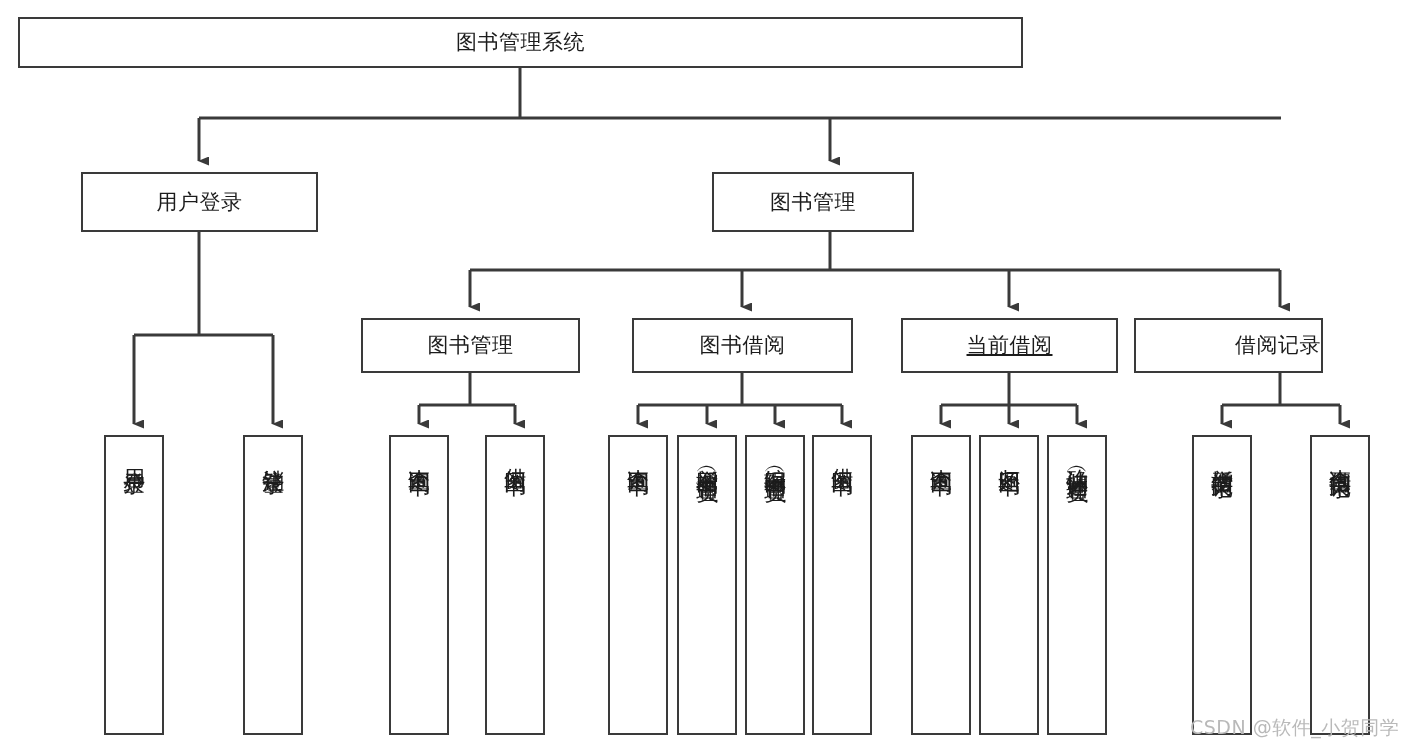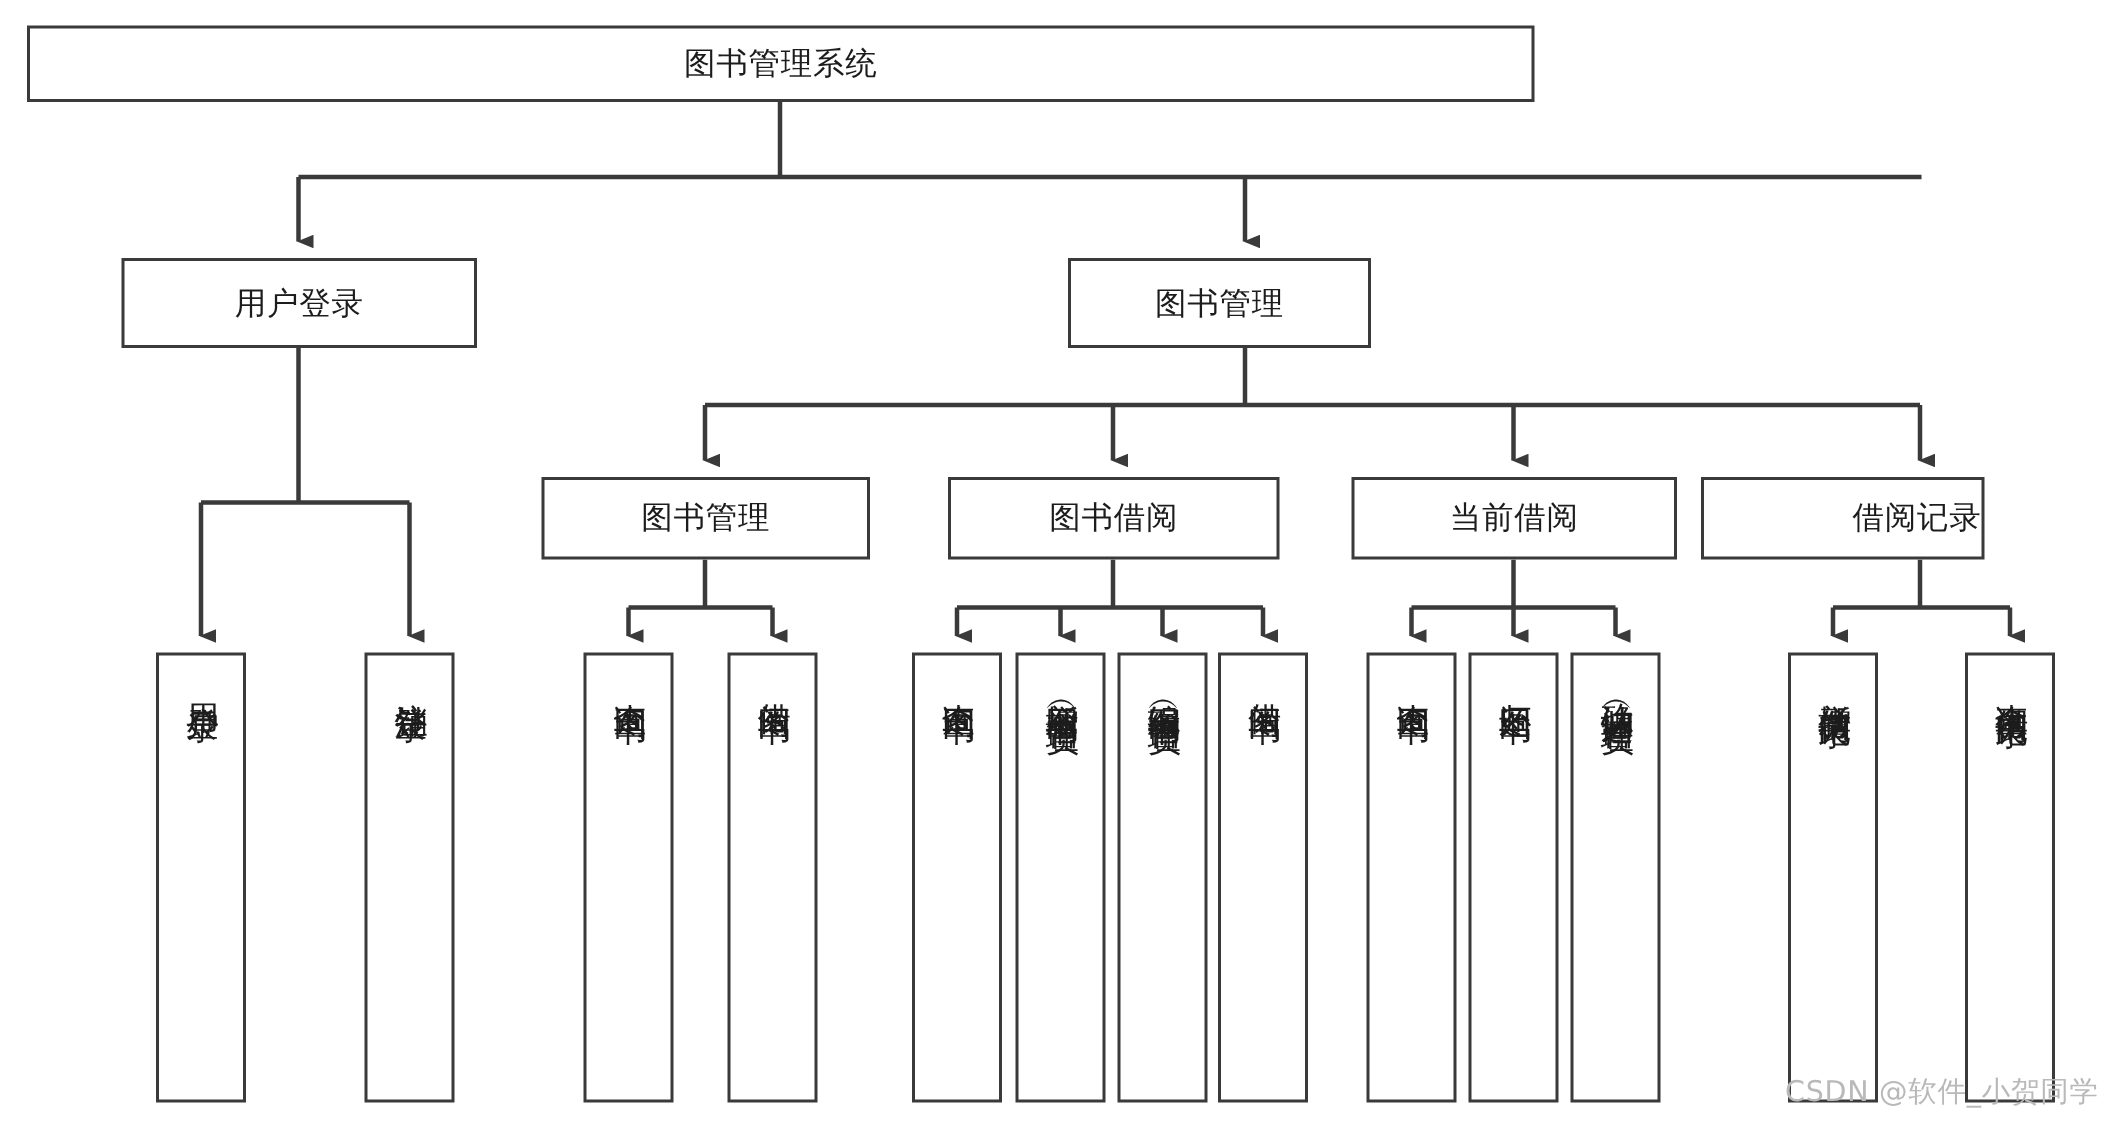--- a/index.html
+++ b/index.html
@@ -140,21 +140,21 @@
   </div>
 
   <div class="node horiz" style="left:361px; top:318px; width:219px; height:55px;">
     <span class="label">图书管理</span>
   </div>
 
   <div class="node horiz" style="left:632px; top:318px; width:221px; height:55px;">
     <span class="label">图书借阅</span>
   </div>
 
-  <div class="node horiz" style="left:901px; top:318px; width:217px; height:55px;">
+  <div class="node horiz" style="left:901px; top:318px; width:217px; height:55px;text-decoration:underline;">
     <span class="label">当前借阅</span>
   </div>
 
   <div class="node horiz" style="left:1134px; top:318px; width:189px; height:55px;justify-content:flex-end;">
     <span class="label">借阅记录</span>
   </div>
 
   <div class="node vert" style="left:104px; top:435px; width:60px; height:300px;">
     <span class="label">用户登录</span>
   </div>

